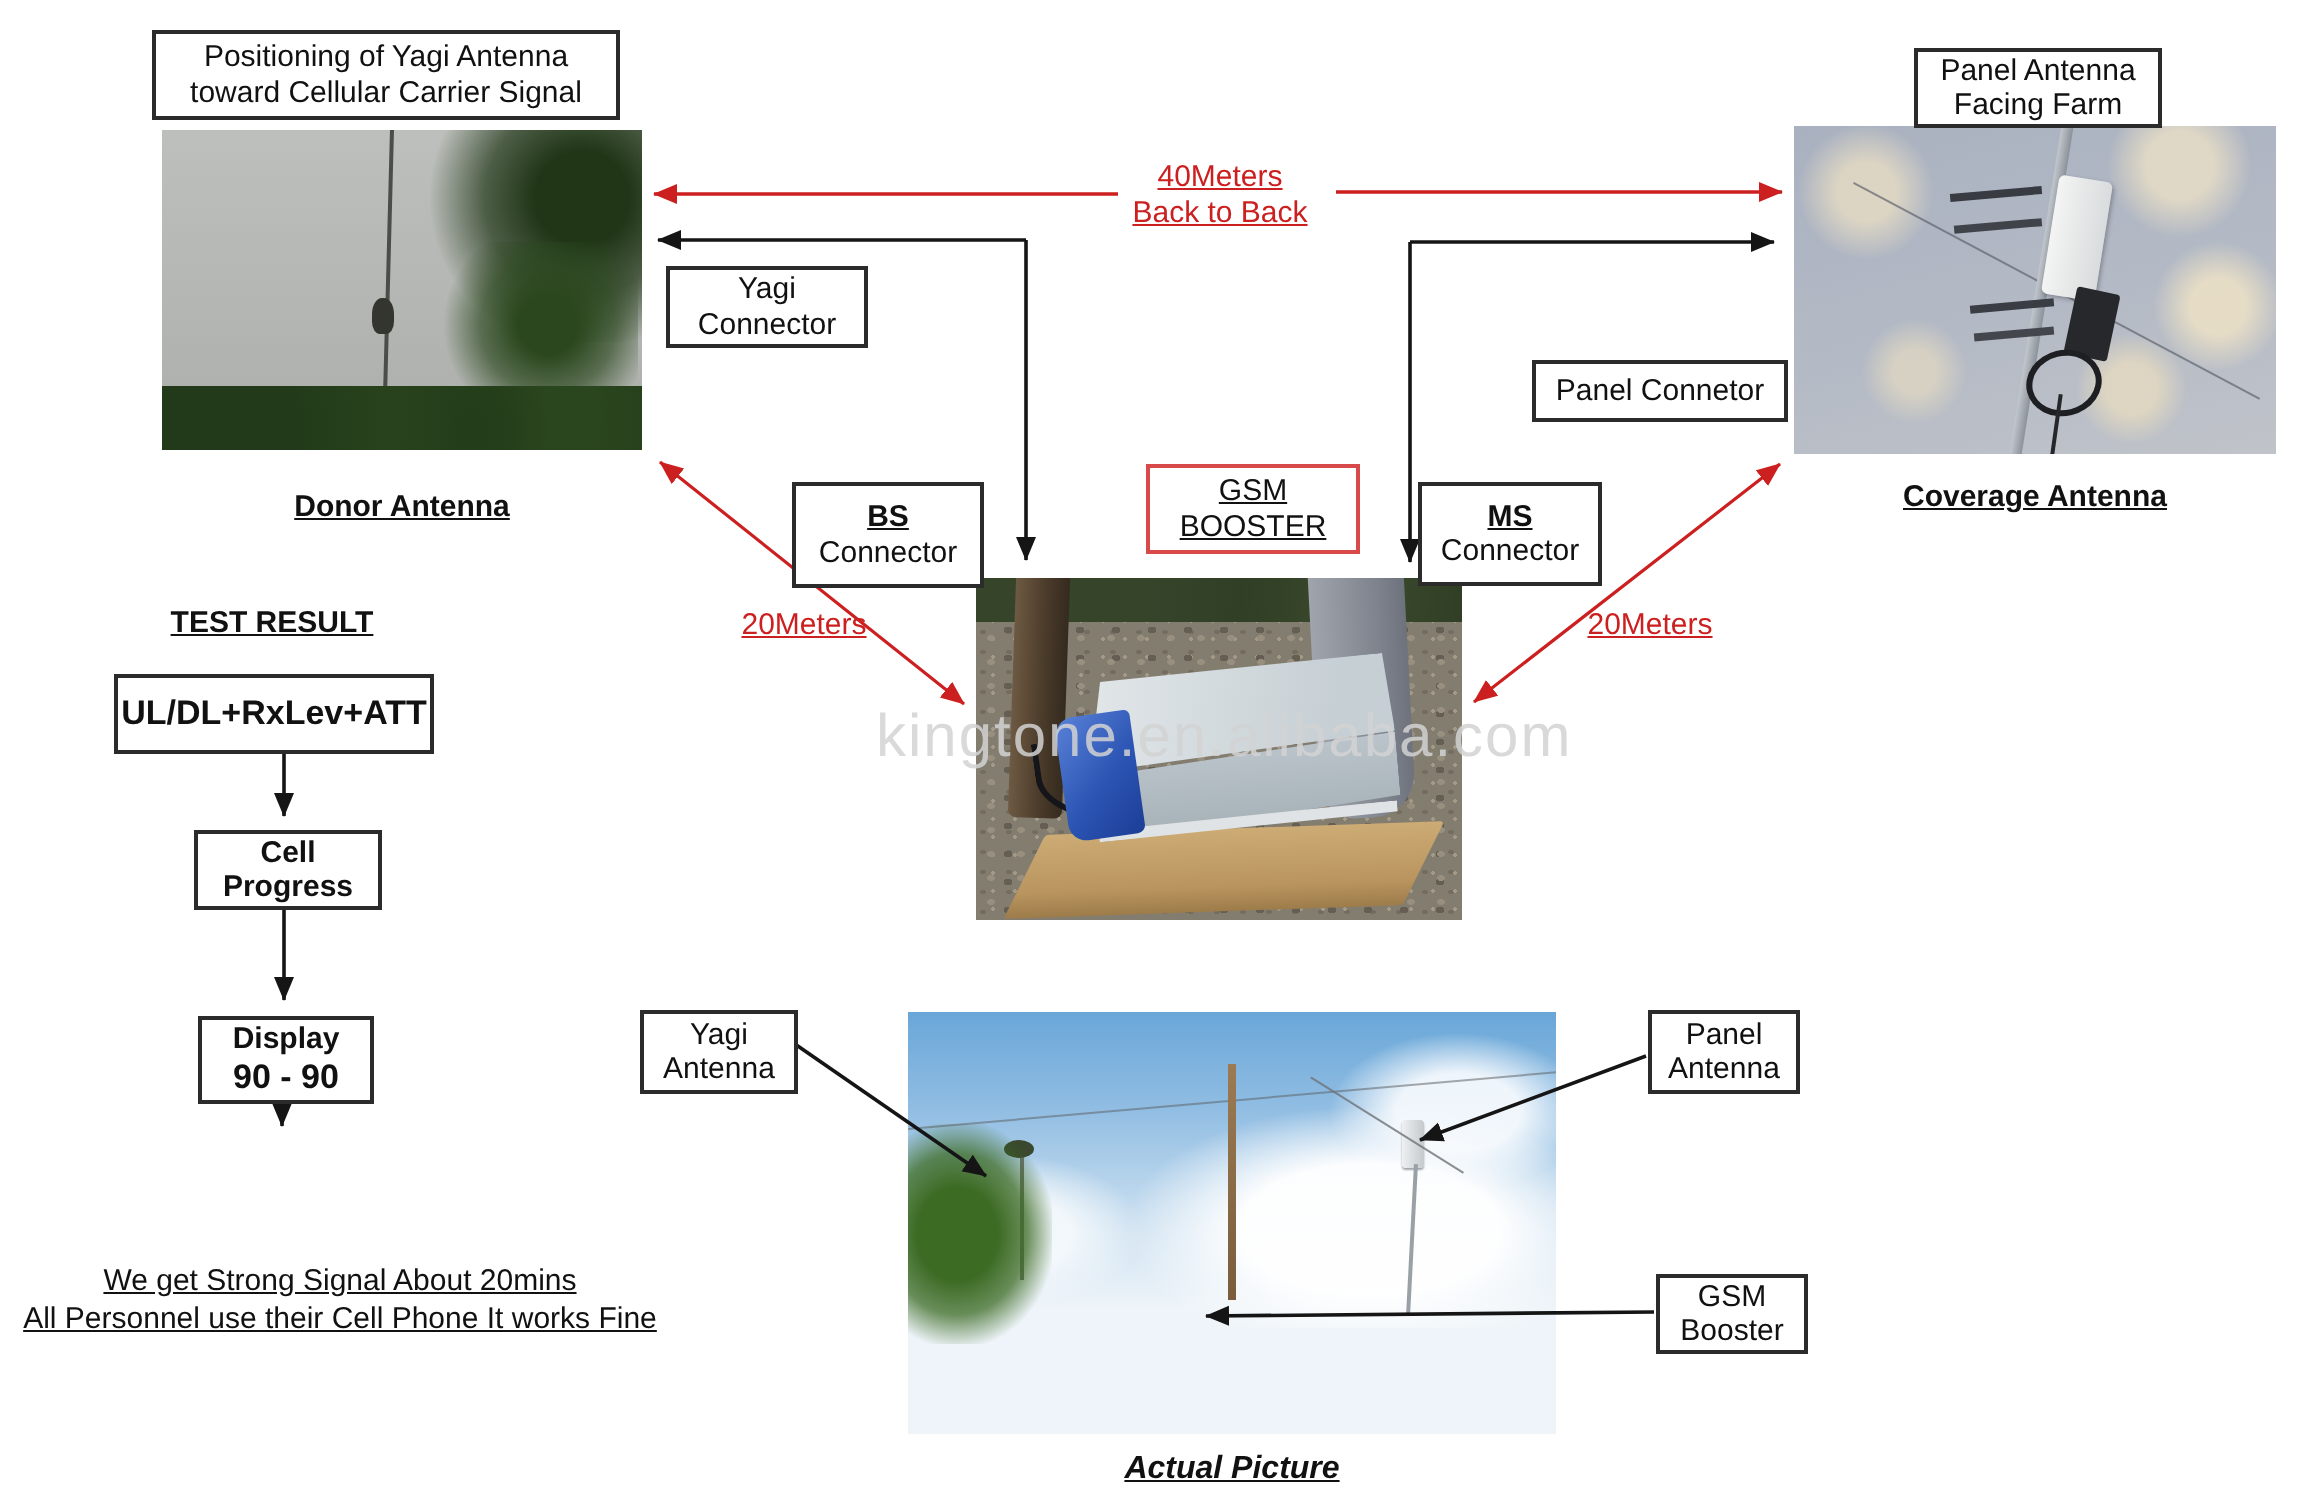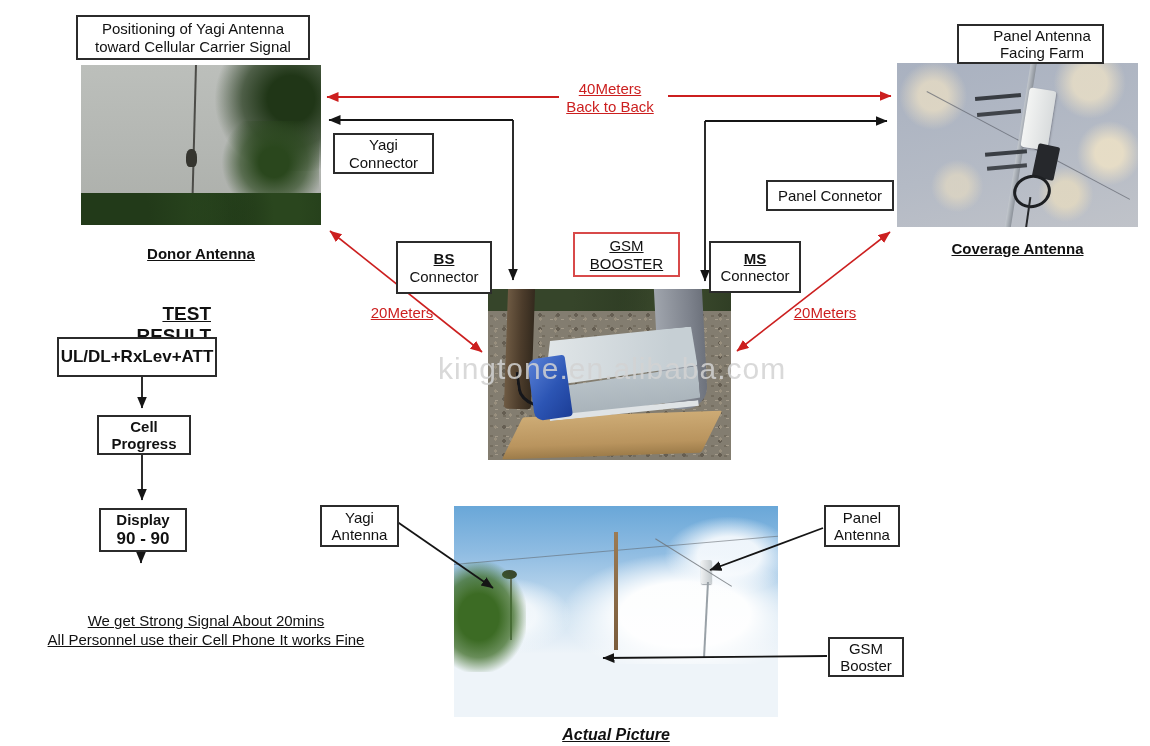--- a/index.html
+++ b/index.html
@@ -141,21 +141,21 @@
     <line x1="396" y1="521" x2="493" y2="588" stroke="#151515" stroke-width="1.8" marker-end="url(#mb)"></line>
     <line x1="823" y1="528" x2="710" y2="570" stroke="#151515" stroke-width="1.8" marker-end="url(#mb)"></line>
     <line x1="827" y1="656" x2="603" y2="658" stroke="#151515" stroke-width="1.8" marker-end="url(#mb)"></line>
   </svg>
 
   <div class="box" style="left:76px;top:15px;width:230px;height:41px;">
     <div>Positioning of Yagi Antenna</div>
     <div>toward Cellular Carrier Signal</div>
   </div>
 
-  <div class="box" style="left:957px;top:24px;width:120px;height:36px;padding-left:23px;">
+  <div class="box" style="left:957px;top:24px;width:120px;height:36px;">
     <div>Panel Antenna</div>
     <div>Facing Farm</div>
   </div>
 
   <div class="label red u" style="left:520px;top:80px;width:180px;line-height:1.18;font-size:15px;">
     <div>40Meters</div>
     <div>Back to Back</div>
   </div>
 
   <div class="box" style="left:333px;top:133px;width:97px;height:37px;">
@@ -183,38 +183,38 @@
 
   <div class="box" style="left:709px;top:241px;width:88px;height:48px;">
     <div class="bold u">MS</div>
     <div>Connector</div>
   </div>
 
   <div class="label red u" style="left:366px;top:304px;width:72px;font-size:15px;">20Meters</div>
 
   <div class="label red u" style="left:788px;top:304px;width:74px;font-size:15px;">20Meters</div>
 
-  <div class="label bold u" style="left:81px;top:303px;width:110px;font-size:19px;text-align:right;margin-left:20px;">TEST RESULT</div>
+  <div class="label bold u" style="left:81px;top:303px;width:110px;font-size:15px;text-align:center;">TEST RESULT</div>
 
   <div class="box bold" style="left:57px;top:337px;width:156px;height:36px;font-size:17px;">
     <div>UL/DL+RxLev+ATT</div>
   </div>
 
   <div class="box bold" style="left:97px;top:415px;width:90px;height:36px;">
     <div>Cell</div>
     <div>Progress</div>
   </div>
 
   <div class="box bold" style="left:99px;top:508px;width:84px;height:40px;">
     <div>Display</div>
     <div style="font-size:17px;">90 - 90</div>
   </div>
 
 
-  <div class="label" style="left:0px;top:612px;width:340px;font-size:15px;line-height:1.25;margin-left:36px;">
+  <div class="label" style="left:0px;top:632px;width:340px;font-size:15px;line-height:1.25;">
     <div class="u">We get Strong Signal About 20mins</div>
     <div class="u">All Personnel use their Cell Phone It works Fine</div>
   </div>
 
   <div class="box" style="left:320px;top:505px;width:75px;height:38px;">
     <div>Yagi</div>
     <div>Antenna</div>
   </div>
 
   <div class="box" style="left:824px;top:505px;width:72px;height:38px;">

